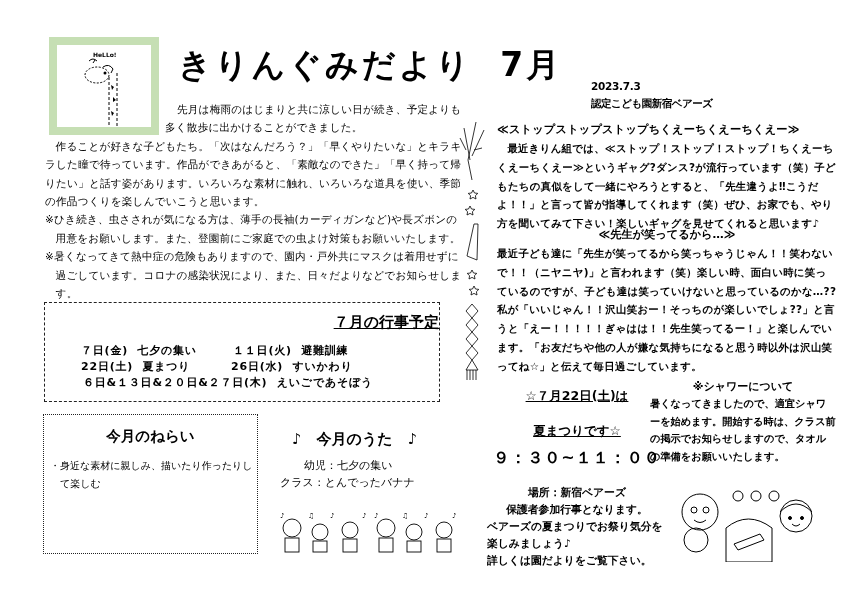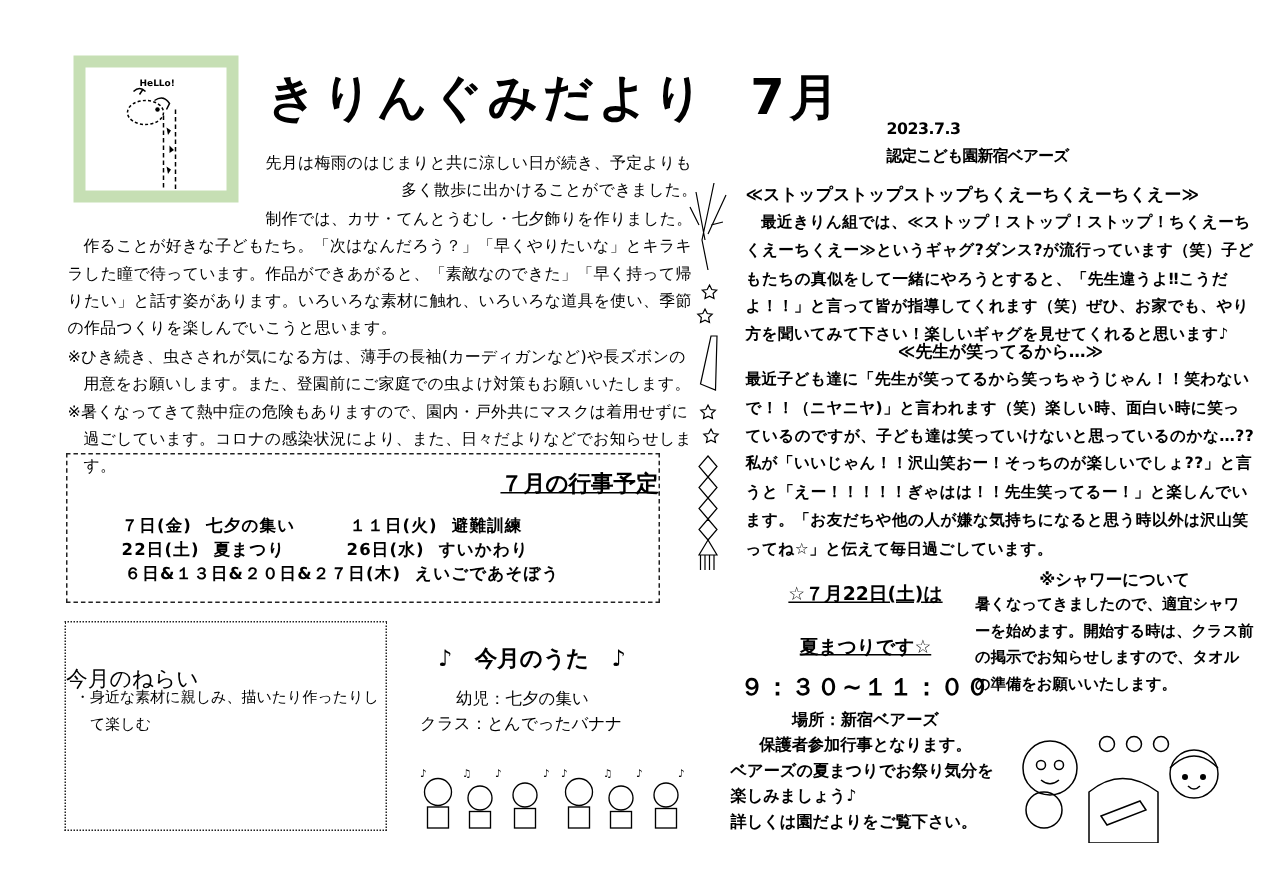--- a/index.html
+++ b/index.html
@@ -24,38 +24,38 @@
     .title-month { margin-left: 28px; }
     .date { left: 591px; top: 80px; font-size: 10.5px; font-weight: bold; letter-spacing: -0.3px; }
     .org { left: 591px; top: 97px; font-size: 10.5px; font-weight: bold; letter-spacing: -0.5px; }
 
     
     .intro {
       left: 45px; top: 100px; width: 420px; font-size: 10.6px; line-height: 18.4px; letter-spacing: 0.2px;
     }
     .intro p { margin: 0; }
     .intro .ind1 { padding-left: 132px; }
-    .intro .ind0 { padding-left: 120px; text-align: right; }
+    .intro .ind0 { padding-left: 120px; }
     .intro .par { text-indent: 1em; }
     .intro .note { padding-left: 1em; text-indent: -1em; }
 
     
     .events {
       left: 44px; top: 302px; width: 396px; height: 100px;
       border: 1.5px dashed #222; box-sizing: border-box;
     }
     .events-title { position: absolute; left: 0; right: 0; top: 10px; text-align: right; font-weight: bold; font-size: 15px; text-decoration: underline; }
     .events-row { position: absolute; font-size: 11px; font-weight: bold; white-space: nowrap; letter-spacing: 0.8px; }
 
     
     .aims {
       left: 43px; top: 414px; width: 215px; height: 140px;
       border: 1.5px dotted #222; box-sizing: border-box;
     }
-    .aims-title { position: absolute; left: 0; right: 0; top: 28px; text-align: left; font-size: 14.5px; font-weight: normal; }
+    .aims-title { position: absolute; left: 0; right: 0; top: 12px; text-align: center; font-size: 14.5px; font-weight: bold; }
     .aims-list { position: absolute; left: 6px; top: 42px; width: 205px; margin: 0; padding: 0; list-style: none; font-size: 10px; line-height: 17.5px; }
     .aims-list li { padding-left: 10px; text-indent: -10px; }
     .aims-list li::before { content: "・"; }
 
     
     .song-title { left: 292px; top: 430px; font-size: 15px; font-weight: bold; white-space: nowrap; }
     .song-line { font-size: 11px; white-space: nowrap; }
 
     .kids { left: 278px; top: 510px; width: 180px; height: 44px; }
 
@@ -97,21 +97,20 @@
 
 <div class="abs title">
   <span>きりんぐみだより</span><span class="title-month">7月</span>
 </div>
 <div class="abs date">2023.7.3</div>
 <div class="abs org">認定こども園新宿ベアーズ</div>
 
 <div class="abs intro">
   <p class="ind1">先月は梅雨のはじまりと共に涼しい日が続き、予定よりも</p>
   <p class="ind0">多く散歩に出かけることができました。</p>
-  <p class="ind1">制作では、カサ・てんとうむし・七夕飾りを作りました。</p>
   <p class="par">作ることが好きな子どもたち。「次はなんだろう？」「早くやりたいな」とキラキラした瞳で待っています。作品ができあがると、「素敵なのできた」「早く持って帰りたい」と話す姿があります。いろいろな素材に触れ、いろいろな道具を使い、季節の作品つくりを楽しんでいこうと思います。</p>
   <p class="note">※ひき続き、虫さされが気になる方は、薄手の長袖(カーディガンなど)や長ズボンの用意をお願いします。また、登園前にご家庭での虫よけ対策もお願いいたします。</p>
   <p class="note">※暑くなってきて熱中症の危険もありますので、園内・戸外共にマスクは着用せずに過ごしています。コロナの感染状況により、また、日々だよりなどでお知らせします。</p>
 </div>
 
 <div class="abs events">
   <div class="events-title">７月の行事予定</div>
   <div class="events-row" style="left:36px; top:40px;">
     <span>７日(金)</span>&nbsp;&nbsp;<span>七夕の集い</span>
   </div>
@@ -191,21 +190,21 @@
 
 <div class="abs r-sub" style="top:227px;">≪先生が笑ってるから…≫</div>
 <div class="abs r-body" style="top:244px;">
   <p>最近子ども達に「先生が笑ってるから笑っちゃうじゃん！！笑わないで！！（ニヤニヤ)」と言われます（笑）楽しい時、面白い時に笑っているのですが、子ども達は笑っていけないと思っているのかな…??私が「いいじゃん！！沢山笑おー！そっちのが楽しいでしょ??」と言うと「えー！！！！！ぎゃはは！！先生笑ってるー！」と楽しんでいます。「お友だちや他の人が嫌な気持ちになると思う時以外は沢山笑ってね☆」と伝えて毎日過ごしています。</p>
 </div>
 
 <div class="abs fest">
   <div class="fest-head" style="margin-top:8px;">☆７月22日(土)は</div>
   <div class="fest-head" style="margin-top:18px;">夏まつりです☆</div>
   <div class="fest-line" style="margin-top:8px; font-size:16px; letter-spacing:1px;">９：３０~１１：００</div>
-  <div class="fest-line" style="margin-top:4px;">場所：新宿ベアーズ</div>
+  <div class="fest-line" style="margin-top:17px;">場所：新宿ベアーズ</div>
   <div class="fest-line" style="margin-top:3px;">保護者参加行事となります。</div>
   <div class="fest-line" style="text-align:left; margin-top:3px;">ベアーズの夏まつりでお祭り気分を</div>
   <div class="fest-line" style="text-align:left; margin-top:3px;">楽しみましょう♪</div>
   <div class="fest-line" style="text-align:left; margin-top:3px;">詳しくは園だよりをご覧下さい。</div>
 </div>
 
 <div class="abs shower">
   <div class="shower-title">※シャワーについて</div>
   <div>暑くなってきましたので、適宜シャワーを始めます。開始する時は、クラス前の掲示でお知らせしますので、タオルの準備をお願いいたします。</div>
 </div>

